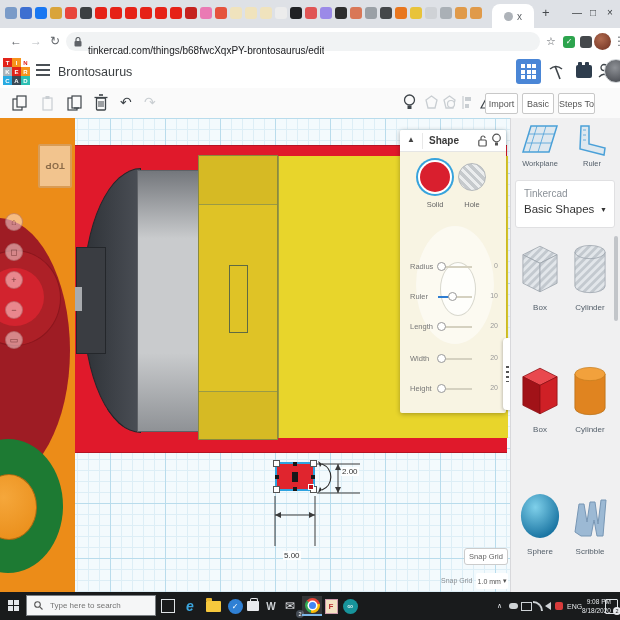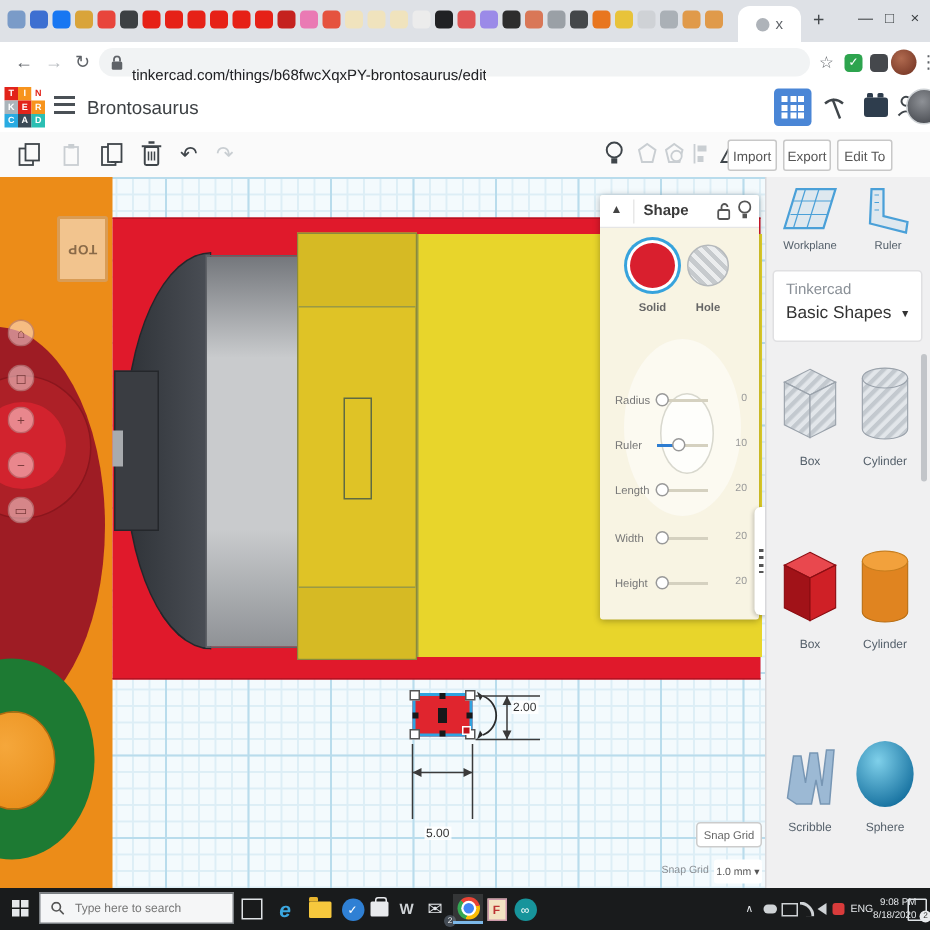--- a/index.html
+++ b/index.html
@@ -73,21 +73,21 @@
   .handle-tab:before{content:"";position:absolute;left:3px;top:28px;width:3px;height:16px;background:repeating-linear-gradient(180deg,#555 0 2px,transparent 2px 5px);}
   
   .shape-panel{position:absolute;left:400px;top:12px;width:106px;height:283px;background:#f8f4e3;border-radius:2px;box-shadow:0 1px 5px rgba(0,0,0,.3);}
   .sp-head{position:absolute;left:0;top:0;width:100%;height:22px;background:#fff;border-bottom:1px solid #e5e5e5;border-radius:2px 2px 0 0;box-sizing:border-box;}
   .sp-head .tri{position:absolute;left:7px;top:5px;font-size:8px;color:#444;}
   .sp-head .div{position:absolute;left:22px;top:3px;width:1px;height:16px;background:#e8e8e8;}
   .sp-title{position:absolute;left:29px;top:5px;font-size:10px;font-weight:bold;color:#3a3a3a;}
   .sp-ghost{position:absolute;border-radius:50%;}
   .sol-circle{position:absolute;left:20px;top:32px;width:30px;height:30px;border-radius:50%;background:#d91f2e;box-shadow:0 0 0 2px #fff,0 0 0 4px #37a3dc;}
   .hole-circle{position:absolute;left:58px;top:33px;width:28px;height:28px;border-radius:50%;background:repeating-linear-gradient(45deg,#c6cacd 0 3px,#ebedee 3px 6px);border:1px solid #b5b9bc;box-sizing:border-box;}
-  .sp-lab{position:absolute;top:70px;width:30px;text-align:center;font-size:7.5px;color:#666;font-weight:bold;}
+  .sp-lab{position:absolute;top:70px;width:30px;text-align:center;font-size:7.5px;color:#666;}
   .srow{position:absolute;left:0;width:106px;height:14px;}
   .slabel{position:absolute;left:10px;top:2px;font-size:7.5px;color:#777;}
   .strack{position:absolute;left:38px;top:6px;width:34px;height:2px;background:#d5d1c0;}
   .sfill{position:absolute;left:0;top:0;height:2px;background:#2e7dd1;}
   .shandle{position:absolute;top:-4px;width:9px;height:9px;border-radius:50%;background:#fff;border:1px solid #999;box-sizing:border-box;}
   .sval{position:absolute;right:8px;top:2px;font-size:7px;color:#999;}
   
   .sidebar{position:absolute;left:510px;top:118px;width:110px;height:474px;background:#f0f0f1;border-left:1px solid #d8d8db;box-sizing:border-box;}
   .side-tool{position:absolute;top:6px;display:flex;flex-direction:column;align-items:center;gap:3px;}
   .side-tool .lab{font-size:7.5px;color:#55606b;}
@@ -303,22 +303,22 @@
         </svg>
     </div>
     <div class="tool-ic" style="left:480px;top:6px;">
       <svg width="17" height="17" viewBox="0 0 17 17">
           <path d="M7 3 L1 14 L7 14 Z" fill="none" stroke="#3f454a" stroke-width="1.2"></path>
           <path d="M10 3 L16 14 L10 14 Z" fill="#3f454a"></path>
           <line x1="8.5" y1="0" x2="8.5" y2="17" stroke="#3f454a" stroke-width="1" stroke-dasharray="2 1.5"></line>
         </svg>
     </div>
     <div class="tbtn" style="left:485px;width:31px;">Import</div>
-    <div class="tbtn" style="left:522px;width:30px;">Export</div>
-    <div class="tbtn" style="left:558px;width:35px;">Edit To</div>
+    <div class="tbtn" style="left:522px;width:30px;">Basic</div>
+    <div class="tbtn" style="left:558px;width:35px;">Steps To</div>
   </div>
 
   <div class="canvas">
     <div class="orange-strip">
       <div class="ell" style="left:-75px;top:100px;width:145px;height:265px;background:#9e1c24;"></div>
       <div class="ell" style="left:-31px;top:132px;width:90px;height:94px;background:#ad2027;border:1px solid #8a161d;"></div>
       <div class="ell" style="left:-14px;top:150px;width:58px;height:58px;background:#d2232e;"></div>
       <div class="ell" style="left:-47px;top:321px;width:110px;height:134px;background:#1d7a33;"></div>
       <div class="ell" style="left:-19px;top:356px;width:54px;height:64px;background:radial-gradient(circle at 40% 35%,#f5a73b,#e88a15);border:1px solid #b06a10;"></div>
     </div>
@@ -516,40 +516,40 @@
           <div class="gicon">
             <svg width="34" height="52" viewBox="0 0 36 54">
               <path d="M2 8 L2 44 A16 7 0 0 0 34 44 L34 8" fill="#e08420" stroke="#b96f15" stroke-width="0.8"></path>
               <ellipse cx="18" cy="8" rx="16" ry="7" fill="#f2a13c" stroke="#c77d1d" stroke-width="0.8"></ellipse>
             </svg>
           </div>
           <div class="glabel">Cylinder</div>
         </div>
         <div class="gcell">
           <div class="gicon">
-            <svg width="40" height="50" viewBox="0 0 40 50">
-              <path d="M5 42 L9 14 L14 14 L17 32 L20 12 L25 12 L28 34 L31 10 L36 10 L33 46 L27 46 L24 30 L21 46 L11 46 Z" fill="#9cb9d4" stroke="#7796b4" stroke-width="1"></path>
-            </svg>
-          </div>
-          <div class="glabel">Scribble</div>
-        </div>
-        <div class="gcell">
-          <div class="gicon">
             <svg width="42" height="48" viewBox="0 0 44 50">
               <defs>
                 <radialGradient id="sg4" cx="38%" cy="30%" r="75%">
                   <stop offset="0%" stop-color="#7fd0ea"></stop>
                   <stop offset="100%" stop-color="#146f9e"></stop>
                 </radialGradient>
               </defs>
               <ellipse cx="22" cy="25" rx="20" ry="23" fill="url(#sg4)"></ellipse>
             </svg>
           </div>
           <div class="glabel">Sphere</div>
         </div>
+        <div class="gcell">
+          <div class="gicon">
+            <svg width="40" height="50" viewBox="0 0 40 50">
+              <path d="M5 42 L9 14 L14 14 L17 32 L20 12 L25 12 L28 34 L31 10 L36 10 L33 46 L27 46 L24 30 L21 46 L11 46 Z" fill="#9cb9d4" stroke="#7796b4" stroke-width="1"></path>
+            </svg>
+          </div>
+          <div class="glabel">Scribble</div>
+        </div>
       </div>
     <div class="scrollbar"></div>
   </div>
 
   <div class="taskbar">
     <div class="start">
         <i></i>
         <i></i>
         <i></i>
         <i></i>

